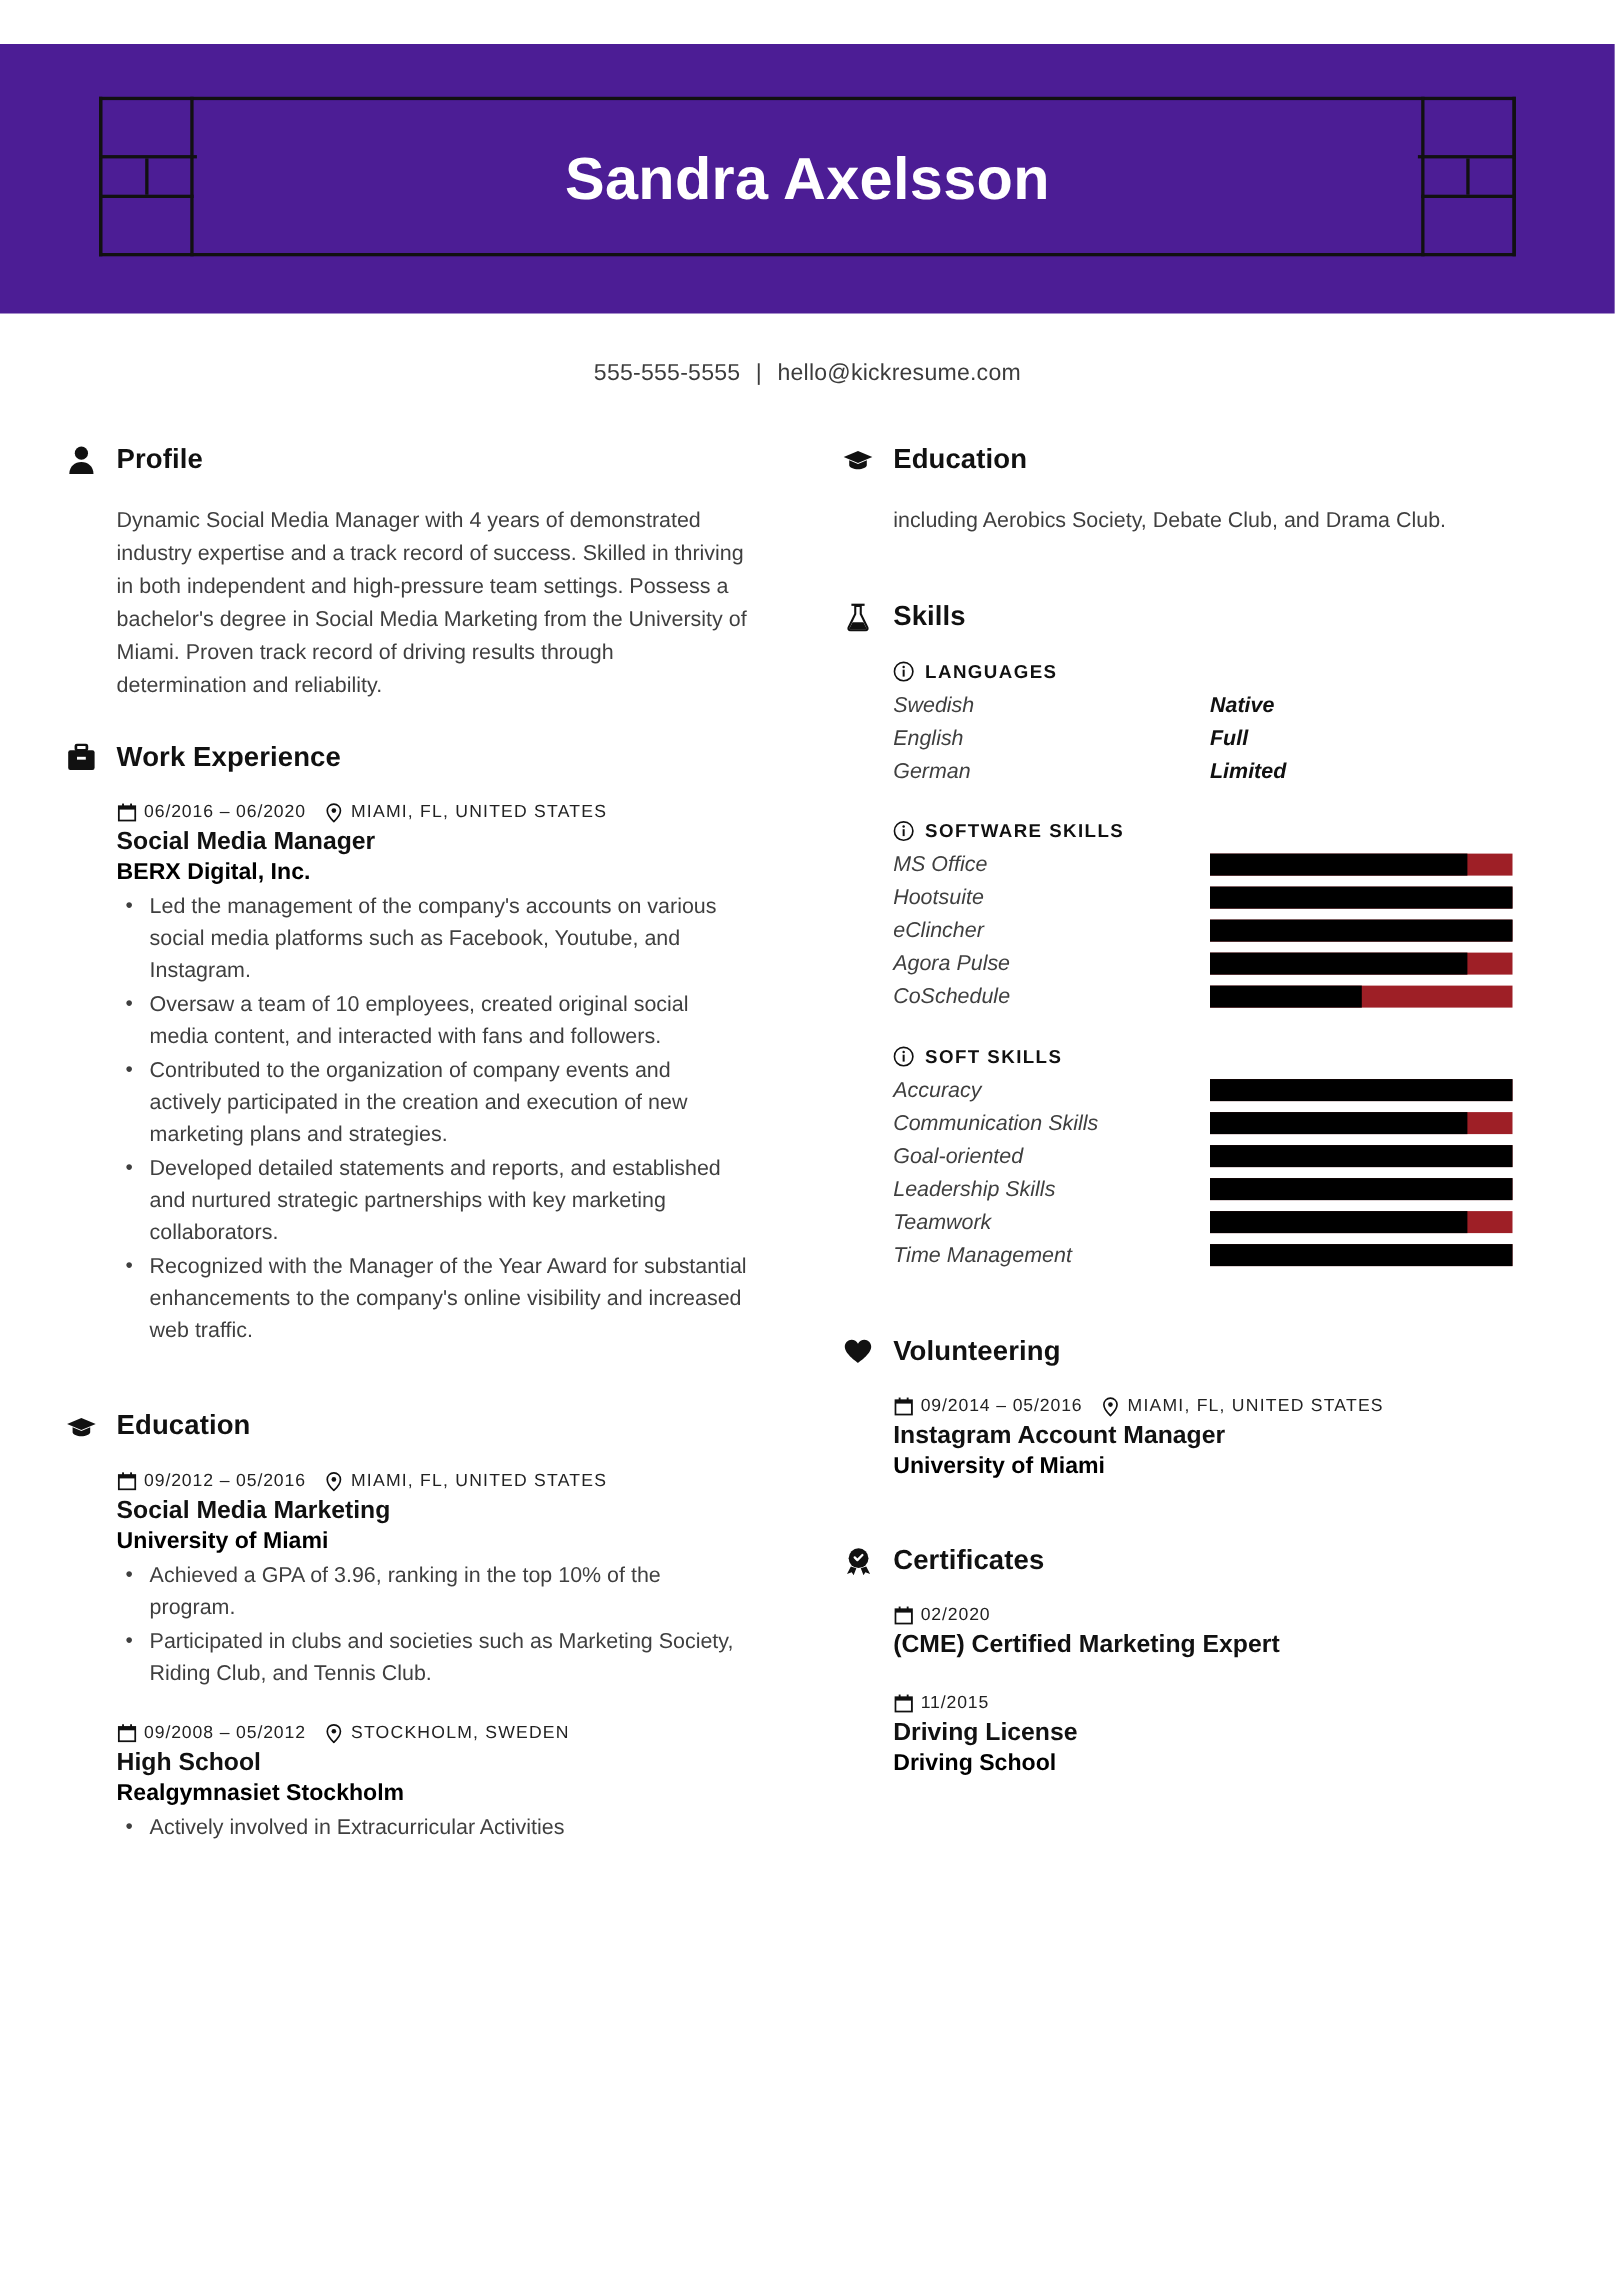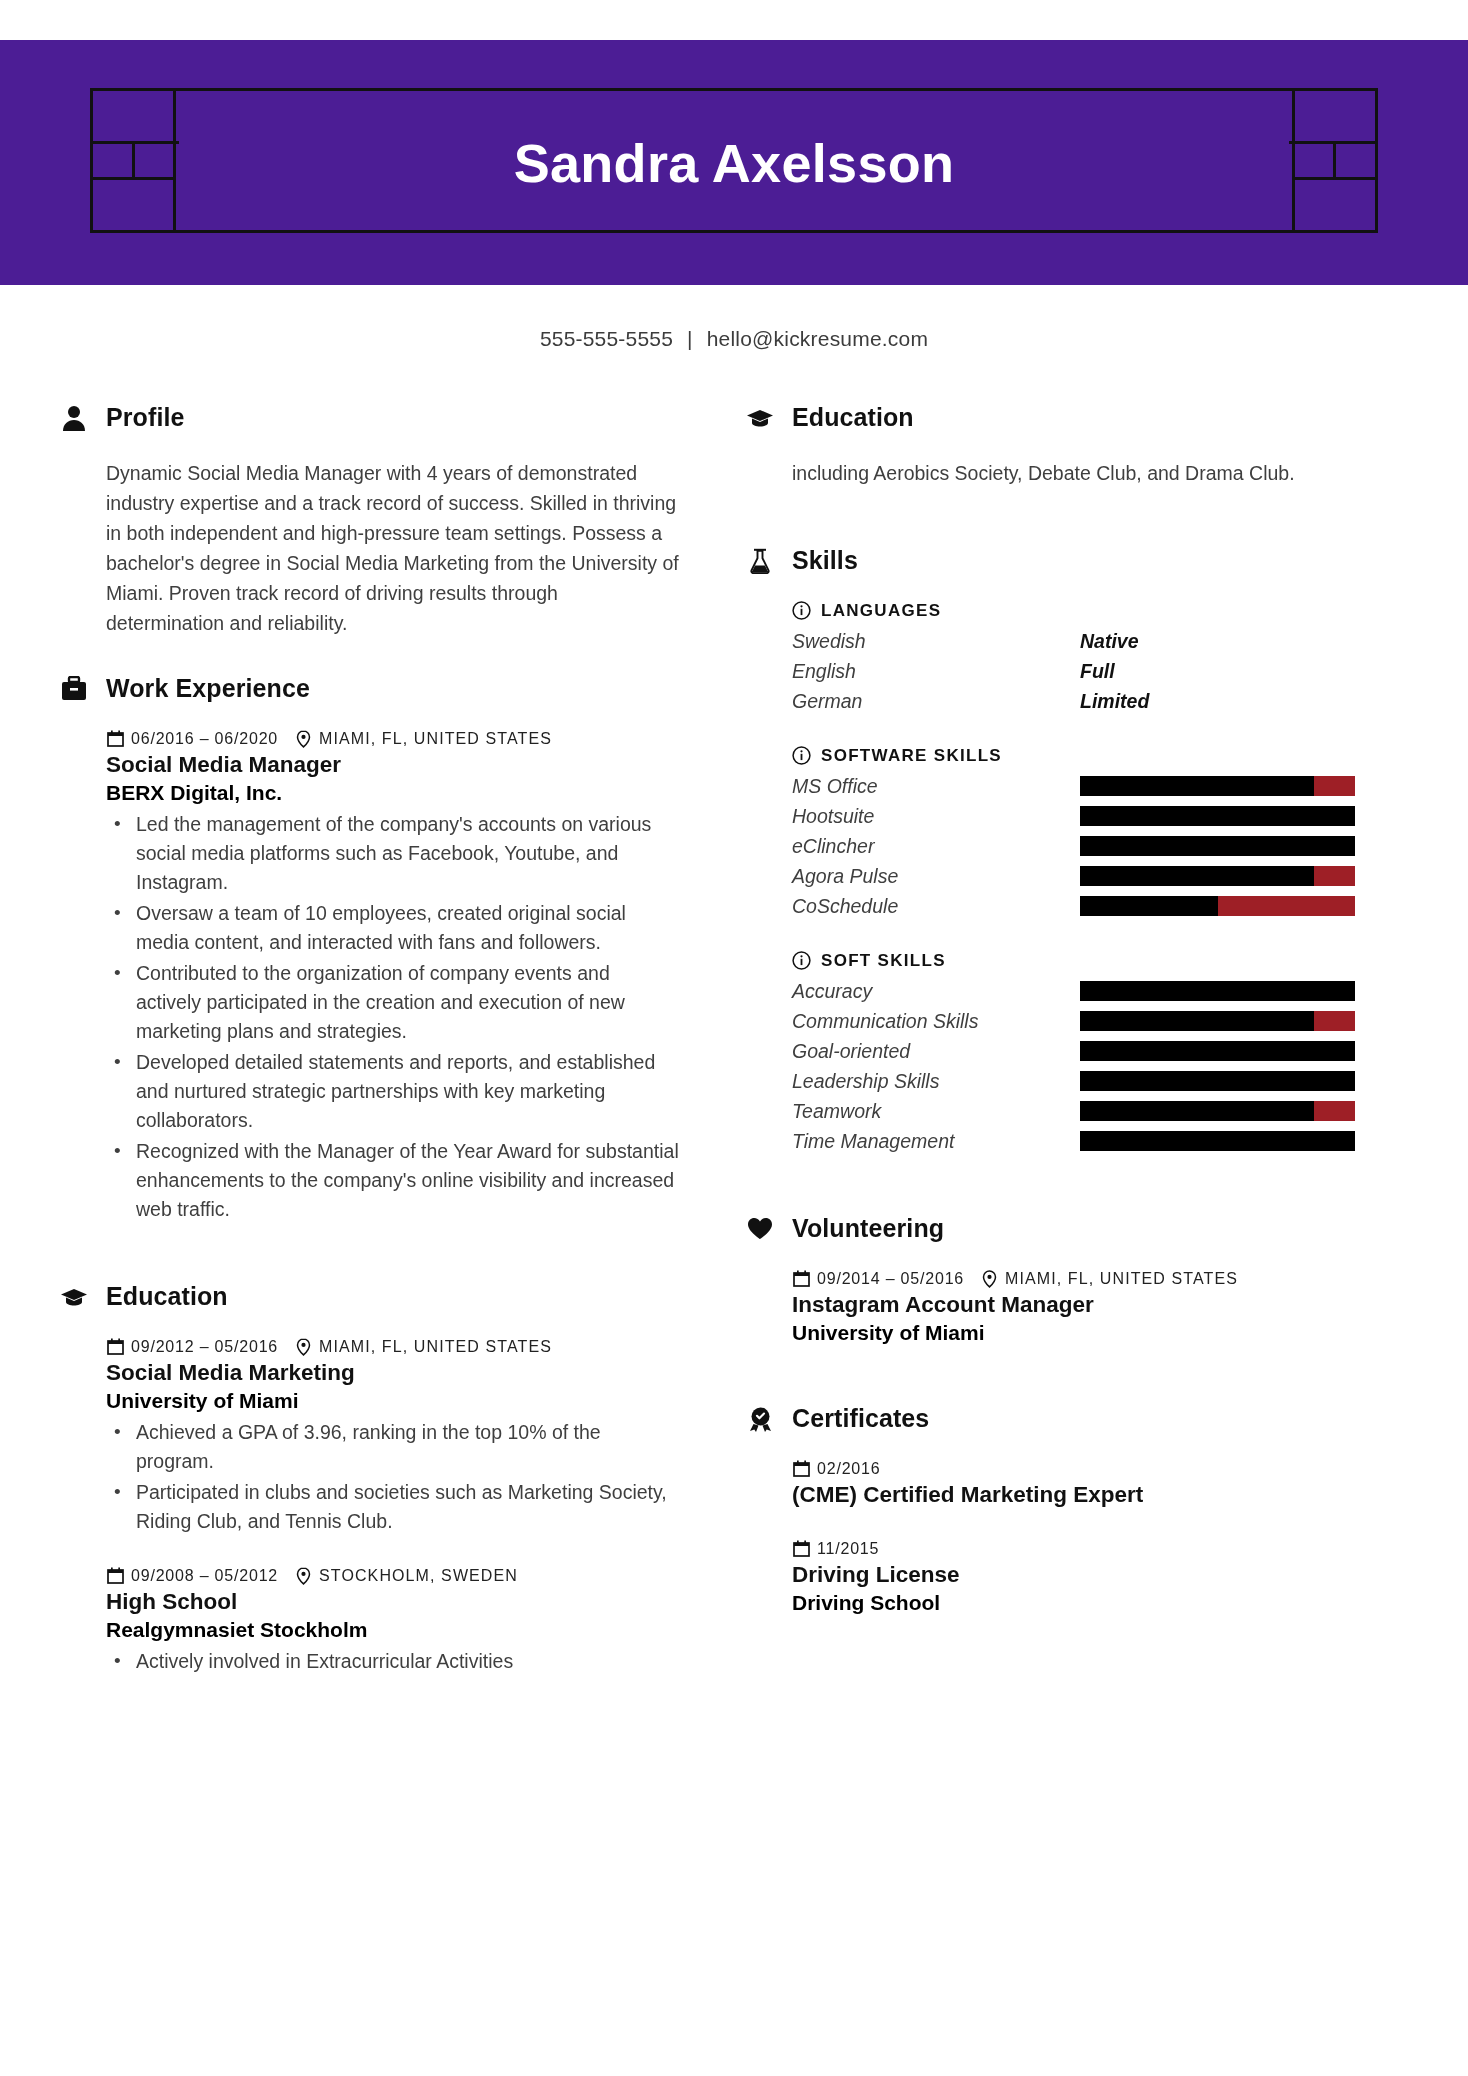--- a/index.html
+++ b/index.html
@@ -66,21 +66,21 @@
     font-size: 21px;
     padding: 42px 0 0 0;
     letter-spacing: 0.2px;
   }
   .contact-sep { padding: 0 14px; color: #3c3c3c; }
 
   
   .columns {
     display: flex;
     padding: 52px 60px 40px 60px;
-    gap: 66px;
+    gap: 86px;
     align-items: flex-start;
   }
   .col { width: 620px; flex: 0 0 620px; }
 
   
   .section { margin-bottom: 36px; }
   .section-head {
     display: flex;
     align-items: center;
     gap: 18px;
@@ -571,21 +571,21 @@
         <div class="entry">
           <div class="entry-meta">
             <span class="meta-ico">
               <svg width="17" height="17" viewBox="0 0 17 17">
                   <rect x="1" y="3" width="15" height="13" fill="none" stroke="#111" stroke-width="1.7"></rect>
                   <rect x="1" y="3" width="15" height="3" fill="#111"></rect>
                   <rect x="4" y="0.5" width="1.7" height="4" fill="#111"></rect>
                   <rect x="11.3" y="0.5" width="1.7" height="4" fill="#111"></rect>
                 </svg>
             </span>
-            <span class="meta-date">02/2016</span>
+            <span class="meta-date">02/2020</span>
           </div>
           <div class="entry-title">(CME) Certified Marketing Expert</div>
         </div>
 
         <div class="entry">
           <div class="entry-meta">
             <span class="meta-ico">
               <svg width="17" height="17" viewBox="0 0 17 17">
                   <rect x="1" y="3" width="15" height="13" fill="none" stroke="#111" stroke-width="1.7"></rect>
                   <rect x="1" y="3" width="15" height="3" fill="#111"></rect>

